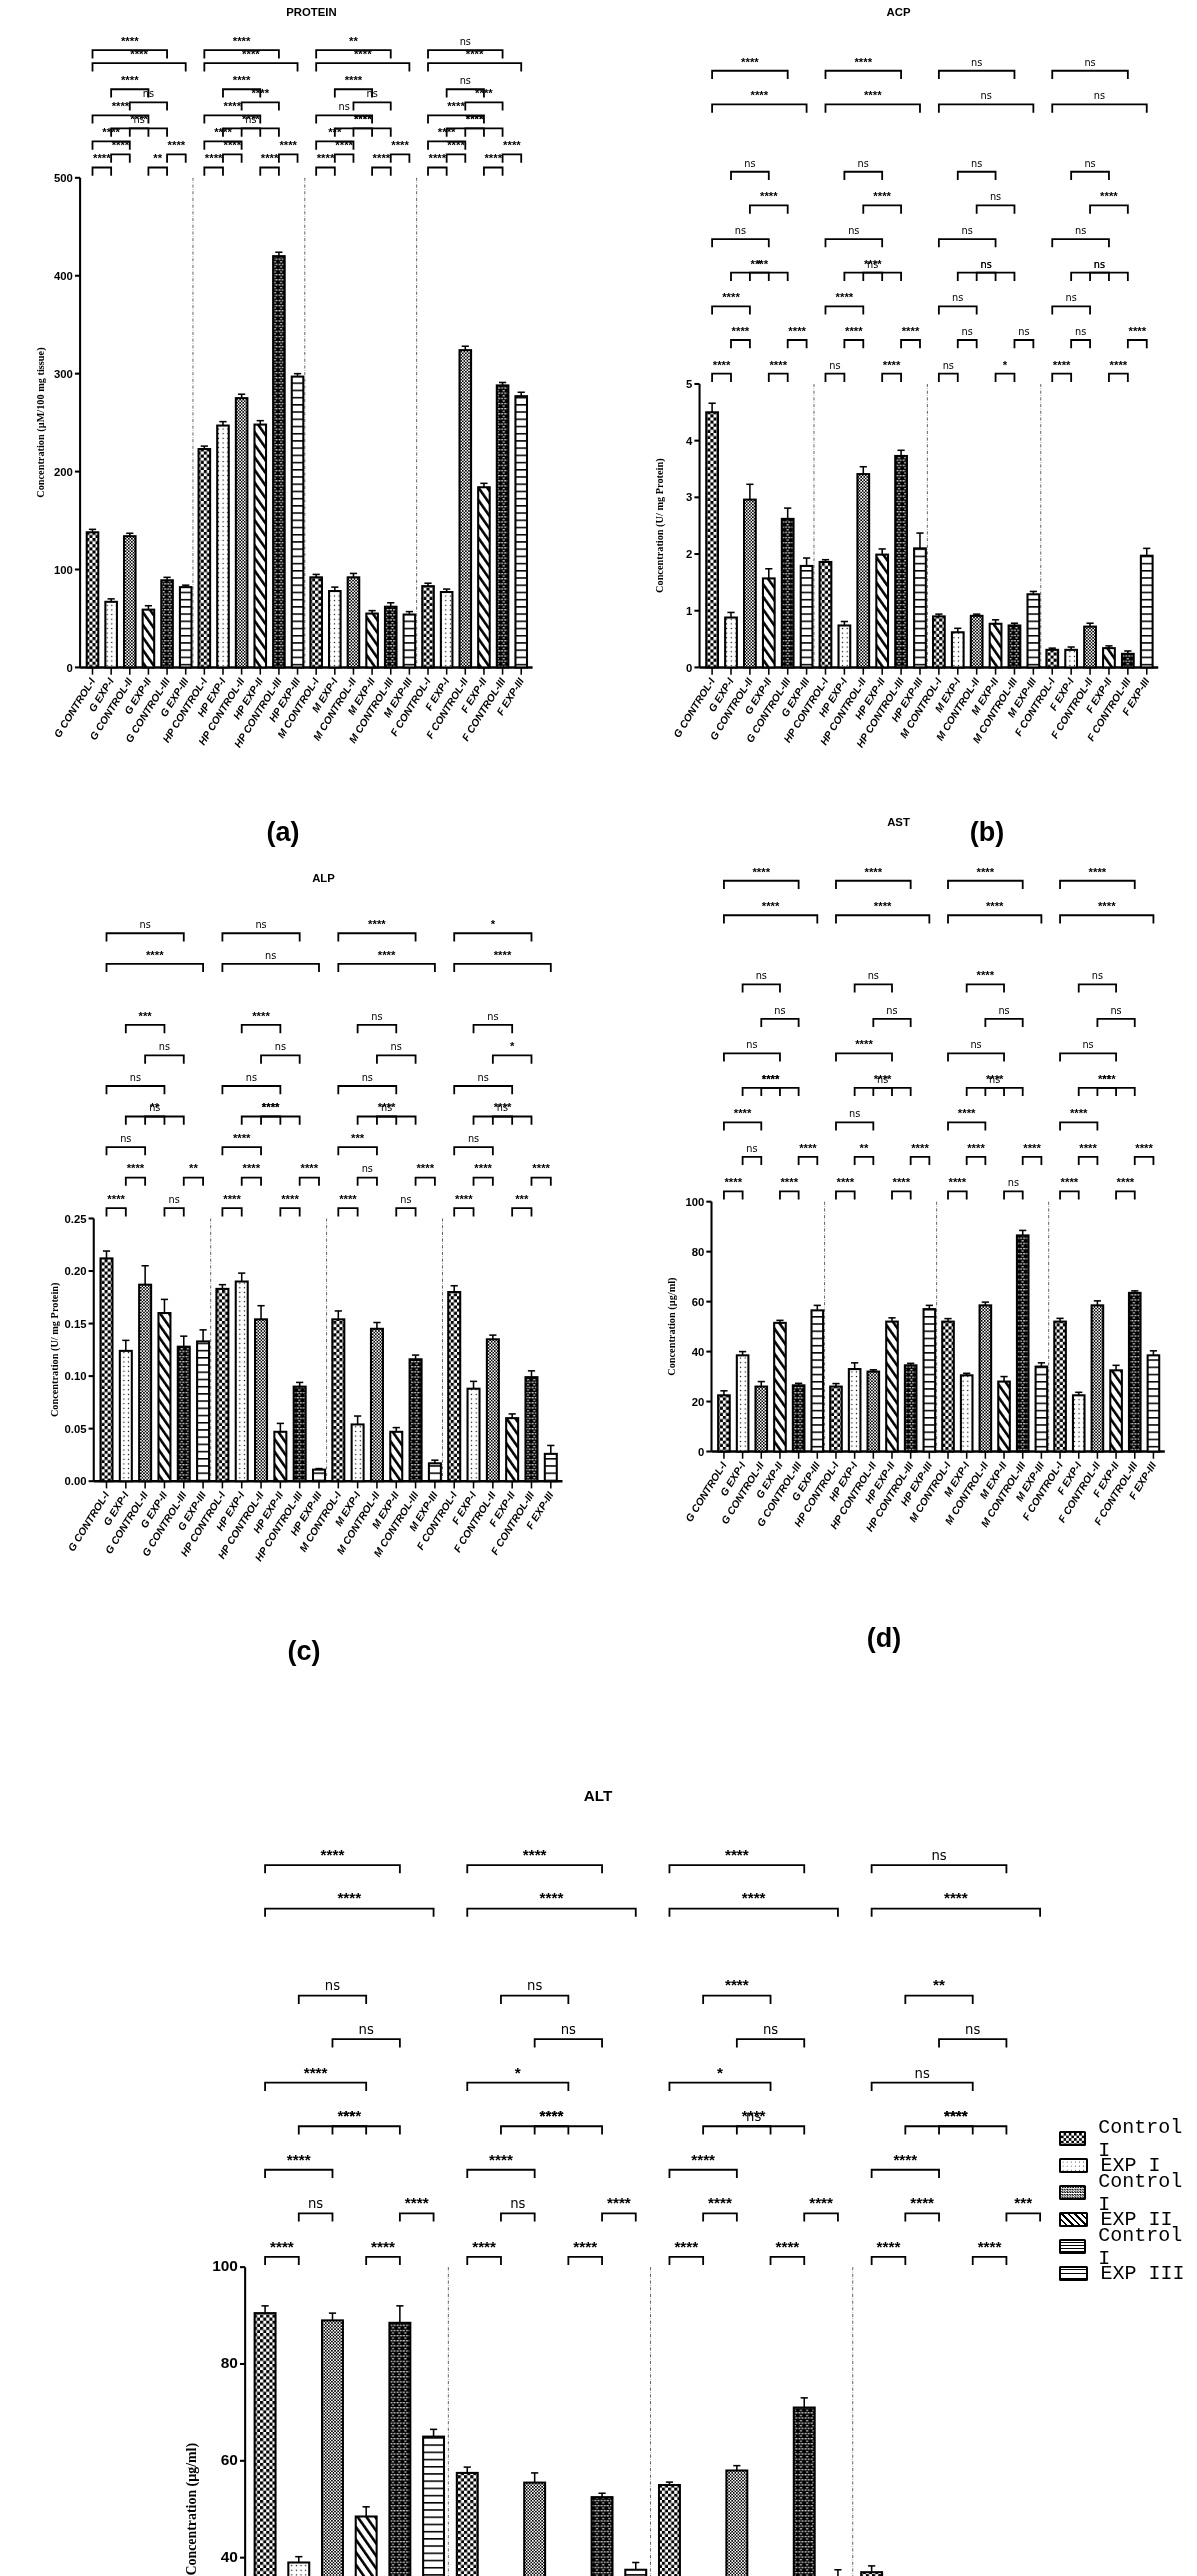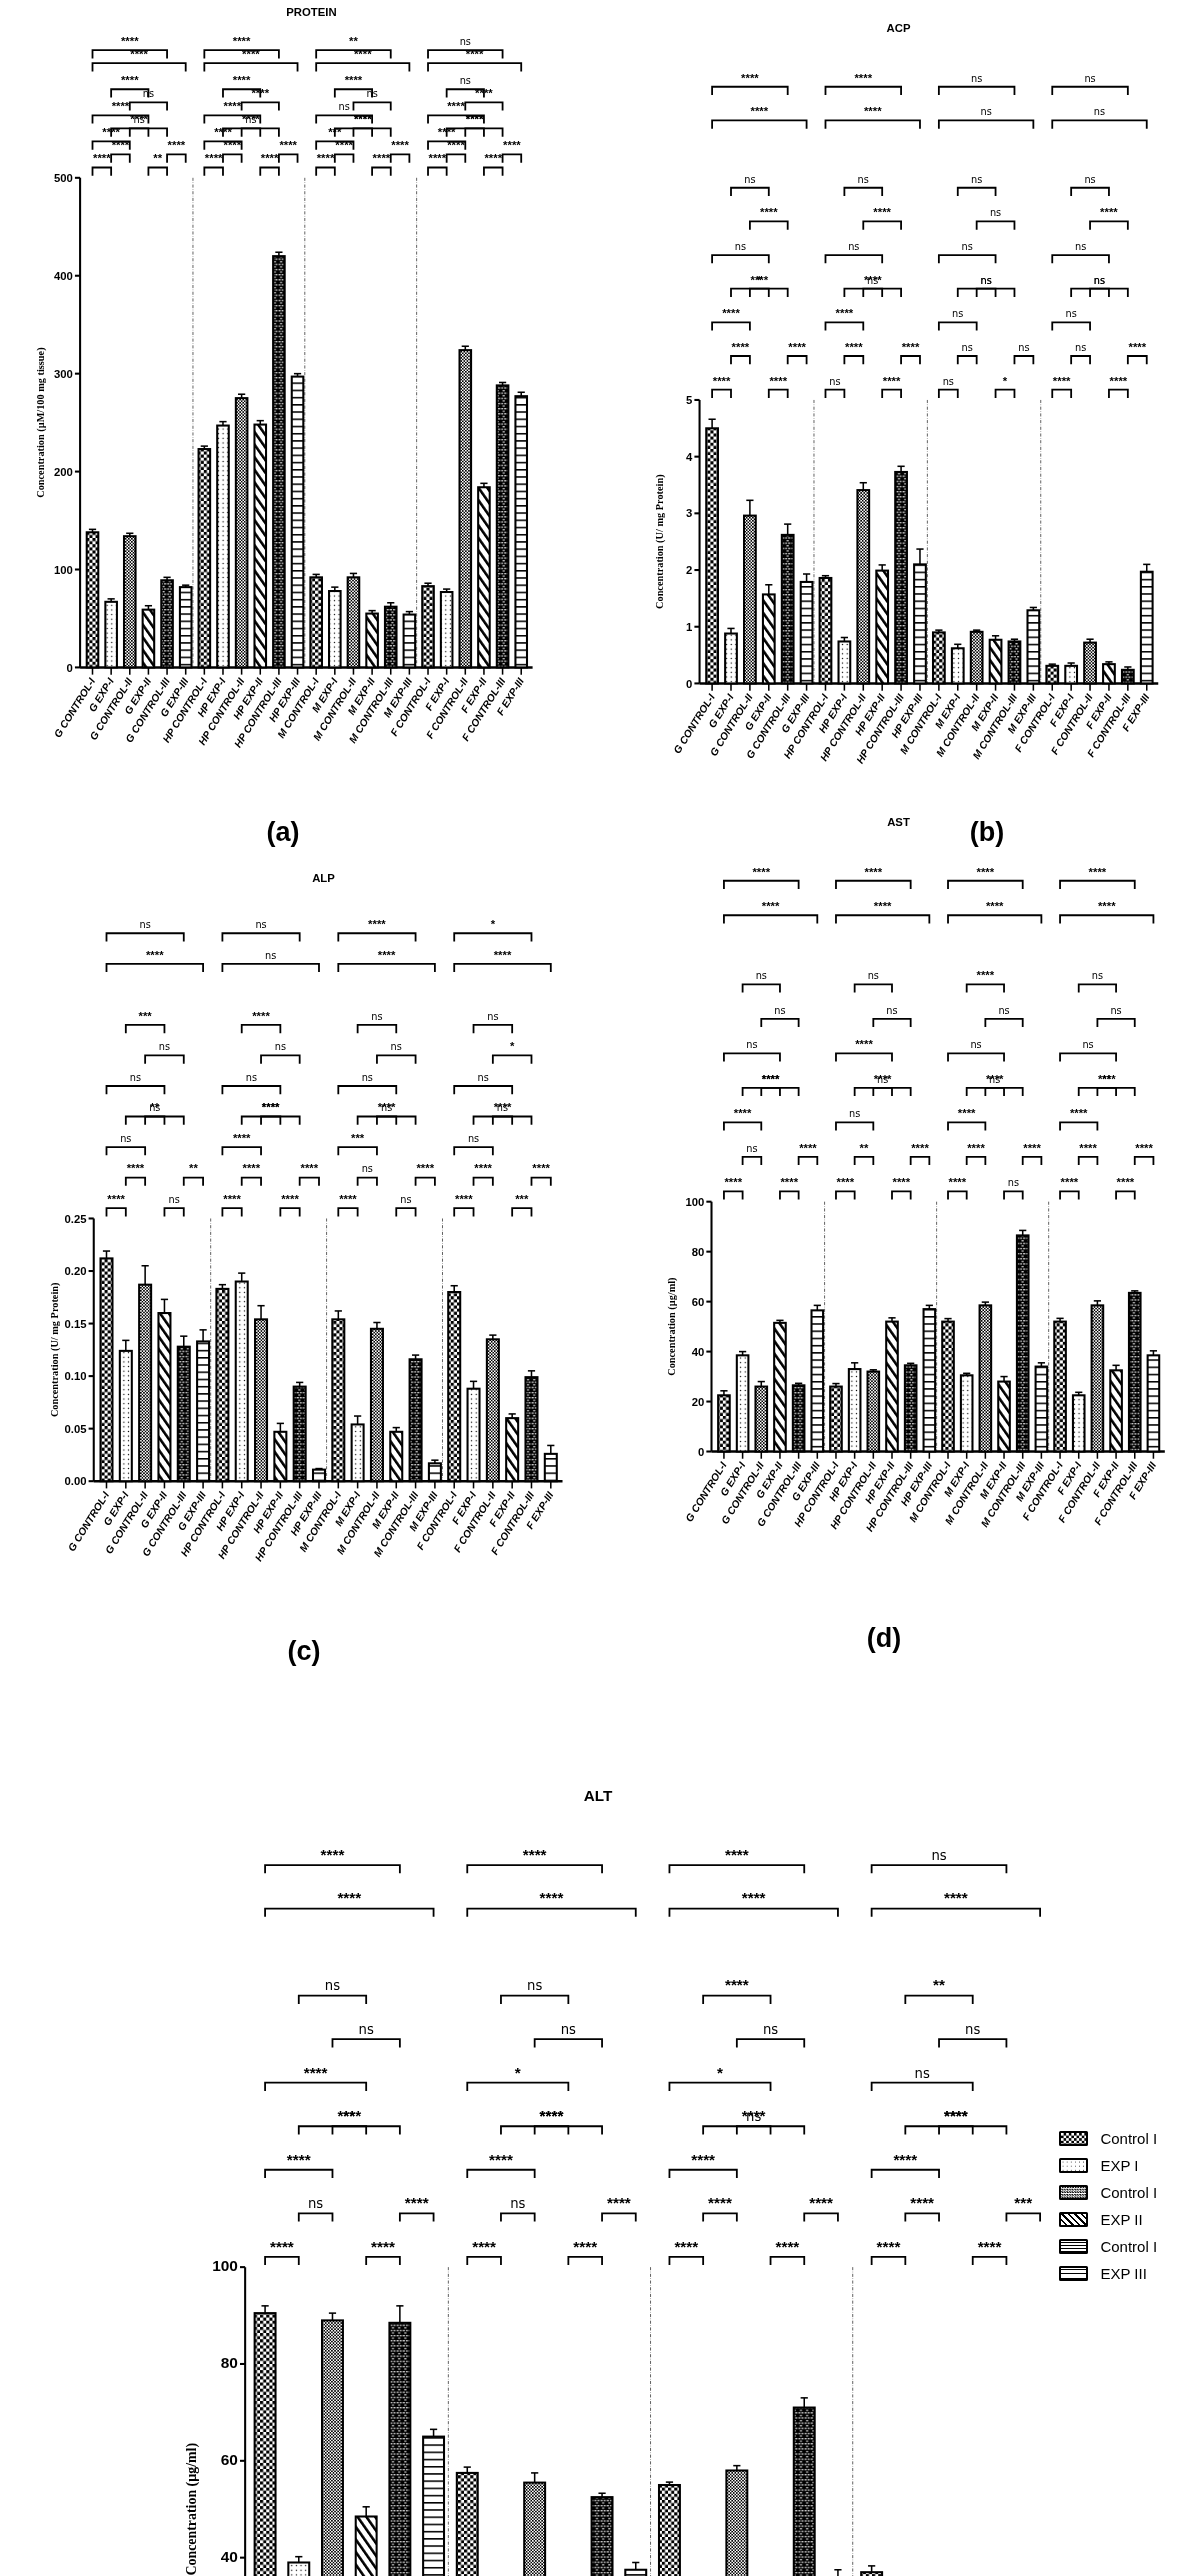--- a/index.html
+++ b/index.html
@@ -5,21 +5,21 @@
   html, body { margin: 0; padding: 0; background: #ffffff; }
   body { width: 1197px; height: 3022px; position: relative; overflow: hidden;
          font-family: "Liberation Sans", sans-serif; color: #000; }
   .panel { position: absolute; }
   .panel svg { display: block; }
   .caption { position: absolute; font-family: "Liberation Sans", sans-serif;
              font-size: 27px; font-weight: bold; text-align: center; }
   .legend { position: absolute; left: 1059px; top: 2125px; }
   .legend-item { display: flex; align-items: center; height: 27px; }
   .legend-swatch { width: 29px; height: 14.4px; border: 2.1px solid #000; border-radius: 1.5px; margin-right: 12.4px; box-sizing: border-box; }
-  .legend-label { font-size: 15px; font-family: Liberation Sans, sans-serif; }
+  .legend-label { font-size: 20px; font-family: Liberation Mono, monospace; }
 </style>
 </head>
 <body>
 
 <div class="panel" style="left:12px;top:0;width:599px;height:804px;">
     <svg id="svg-a" width="599" height="804" viewBox="0 0 1162 1560">
       <defs>
         <pattern id="achecker" width="12" height="12" patternUnits="userSpaceOnUse">
           <rect width="12" height="12" fill="#fff"></rect>
           <rect width="6" height="6" fill="#000"></rect>
@@ -281,21 +281,21 @@
       <path d="M843.25,189.2 L843.25,173.2 L915.5833333333333,173.2 L915.5833333333333,189.2" fill="none" stroke="#000" stroke-width="3.5"></path>
       <text x="879.4166666666666" y="163.2" text-anchor="middle" font-size="19" font-family="DejaVu Sans, sans-serif" font-weight="normal">ns</text>
       <path d="M807.0833333333333,138.6 L807.0833333333333,122.6 L987.9166666666666,122.6 L987.9166666666666,138.6" fill="none" stroke="#000" stroke-width="3.5"></path>
       <text x="897.5" y="112.6" text-anchor="middle" font-size="22" font-family="Liberation Sans, sans-serif" font-weight="bold">****</text>
       <path d="M807.0833333333333,113.29999999999998 L807.0833333333333,97.29999999999998 L951.75,97.29999999999998 L951.75,113.29999999999998" fill="none" stroke="#000" stroke-width="3.5"></path>
       <text x="879.4166666666666" y="87.29999999999998" text-anchor="middle" font-size="19" font-family="DejaVu Sans, sans-serif" font-weight="normal">ns</text>
     </svg>
   </div>
 <div class="caption" style="left:247px;top:817px;width:72px;">(a)</div>
 
-<div class="panel" style="left:599px;top:16px;width:599px;height:804px;">
+<div class="panel" style="left:599px;top:0;width:599px;height:804px;">
     <svg id="svg-b" width="599" height="804" viewBox="0 0 1162 1560">
       <defs>
         <pattern id="bchecker" width="12" height="12" patternUnits="userSpaceOnUse">
           <rect width="12" height="12" fill="#fff"></rect>
           <rect width="6" height="6" fill="#000"></rect>
           <rect x="6" y="6" width="6" height="6" fill="#000"></rect>
         </pattern>
         <pattern id="bdots" width="9" height="9" patternUnits="userSpaceOnUse">
           <rect width="9" height="9" fill="#fff"></rect>
           <circle cx="4.5" cy="4.5" r="1.3" fill="#000"></circle>

